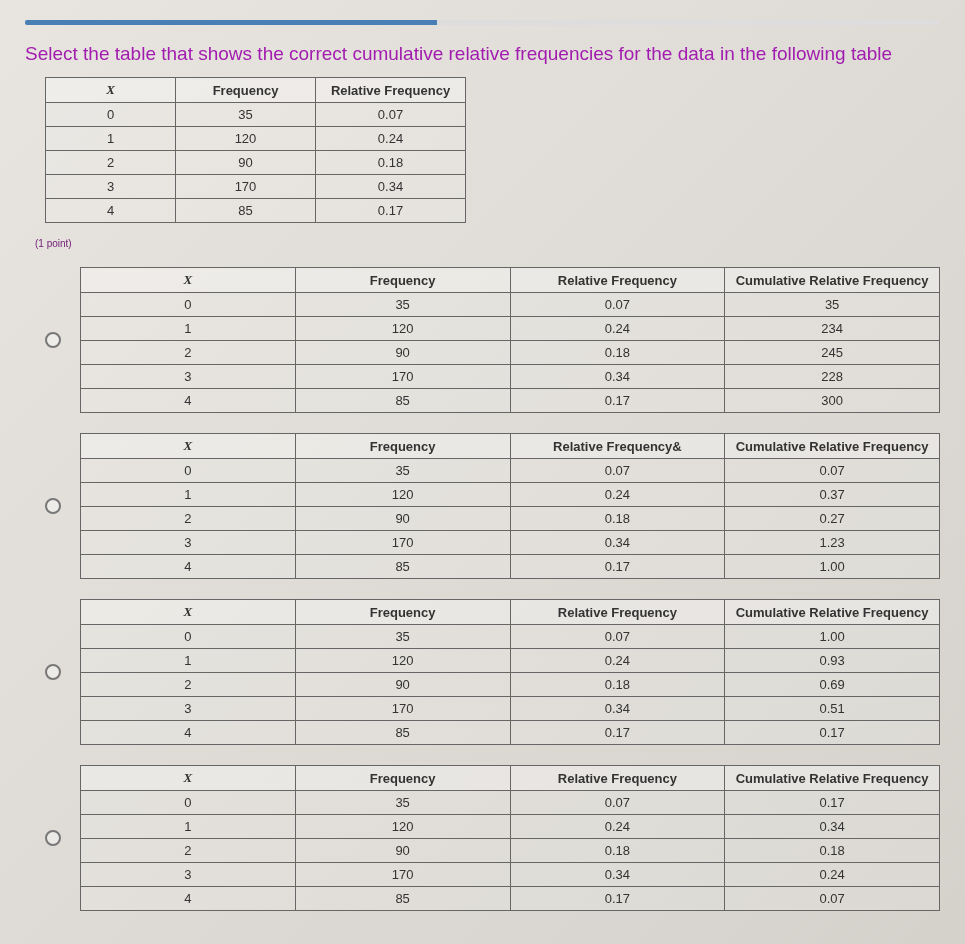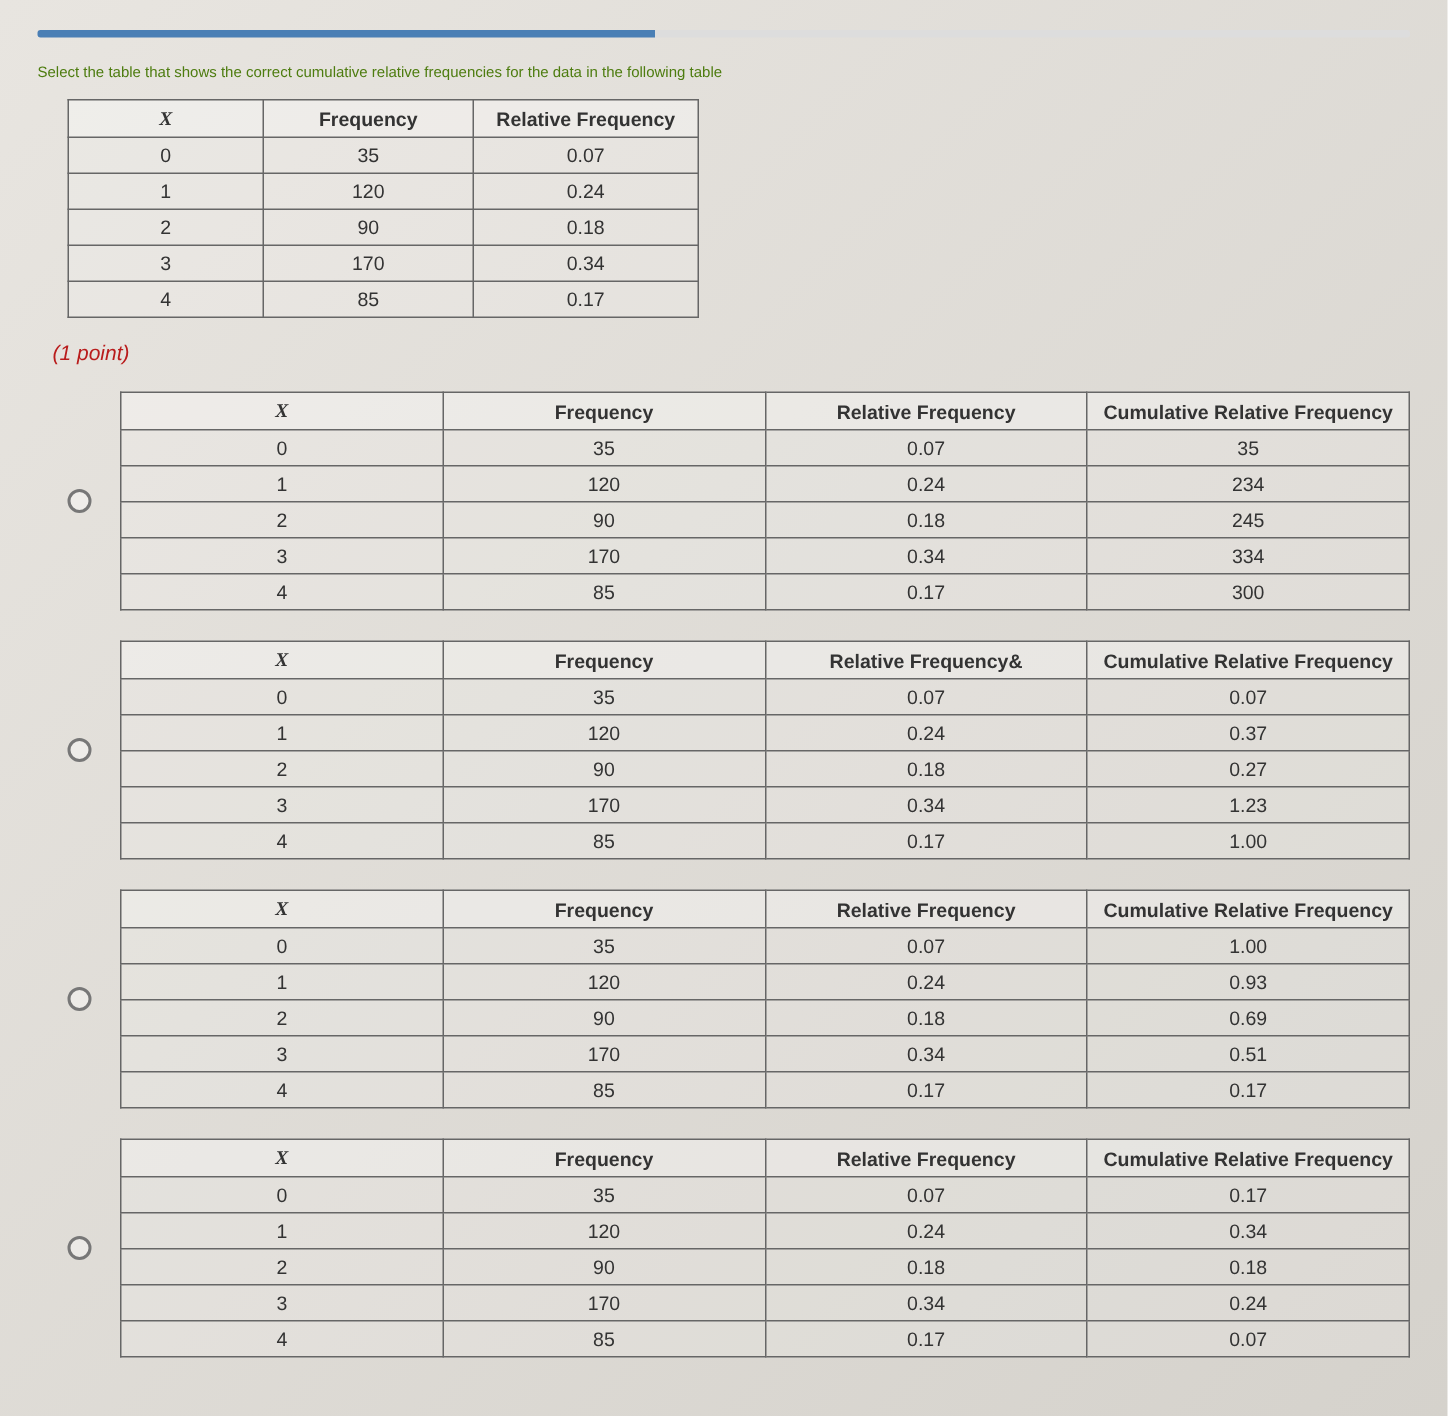--- a/index.html
+++ b/index.html
@@ -14,22 +14,22 @@
       width: 965px;
       color: #333;
     }
     .top-bar {
       height: 5px;
       background: linear-gradient(to right, #4a7fb5 0%, #4a7fb5 45%, #ddd 45%, #ddd 100%);
       margin-bottom: 18px;
       border-radius: 2px;
     }
     .question-text {
-      font-size: 10px;
-      color: #4d7c0f;
+      font-size: 19px;
+      color: #a21caf;
       margin-bottom: 12px;
     }
     table {
       border-collapse: collapse;
       background: rgba(255,255,255,0.15);
     }
     th, td {
       border: 1px solid #666;
       padding: 4px 8px;
       text-align: center;
@@ -43,23 +43,22 @@
     .main-table {
       margin-left: 20px;
       margin-bottom: 15px;
     }
     .main-table th:first-child, .main-table td:first-child { width: 130px; }
     .main-table th:nth-child(2), .main-table td:nth-child(2) { width: 140px; }
     .main-table th:nth-child(3), .main-table td:nth-child(3) { width: 150px; }
     .main-table th:first-child { font-style: italic; font-family: 'Times New Roman', serif; }
     
     .points {
-      font-style: italic;
-      font-size: 14px;
-      color: #b91c1c;
+      font-size: 10px;
+      color: #701a75;
       margin-left: 10px;
       margin-bottom: 18px;
     }
     .option-row {
       display: flex;
       align-items: center;
       margin-bottom: 20px;
     }
     .radio-wrap {
       width: 55px;
@@ -167,21 +166,21 @@
           <tr>
             <td>2</td>
             <td>90</td>
             <td>0.18</td>
             <td>245</td>
           </tr>
           <tr>
             <td>3</td>
             <td>170</td>
             <td>0.34</td>
-            <td>334</td>
+            <td>228</td>
           </tr>
           <tr>
             <td>4</td>
             <td>85</td>
             <td>0.17</td>
             <td>300</td>
           </tr>
         </tbody>
       </table>
     </div>

